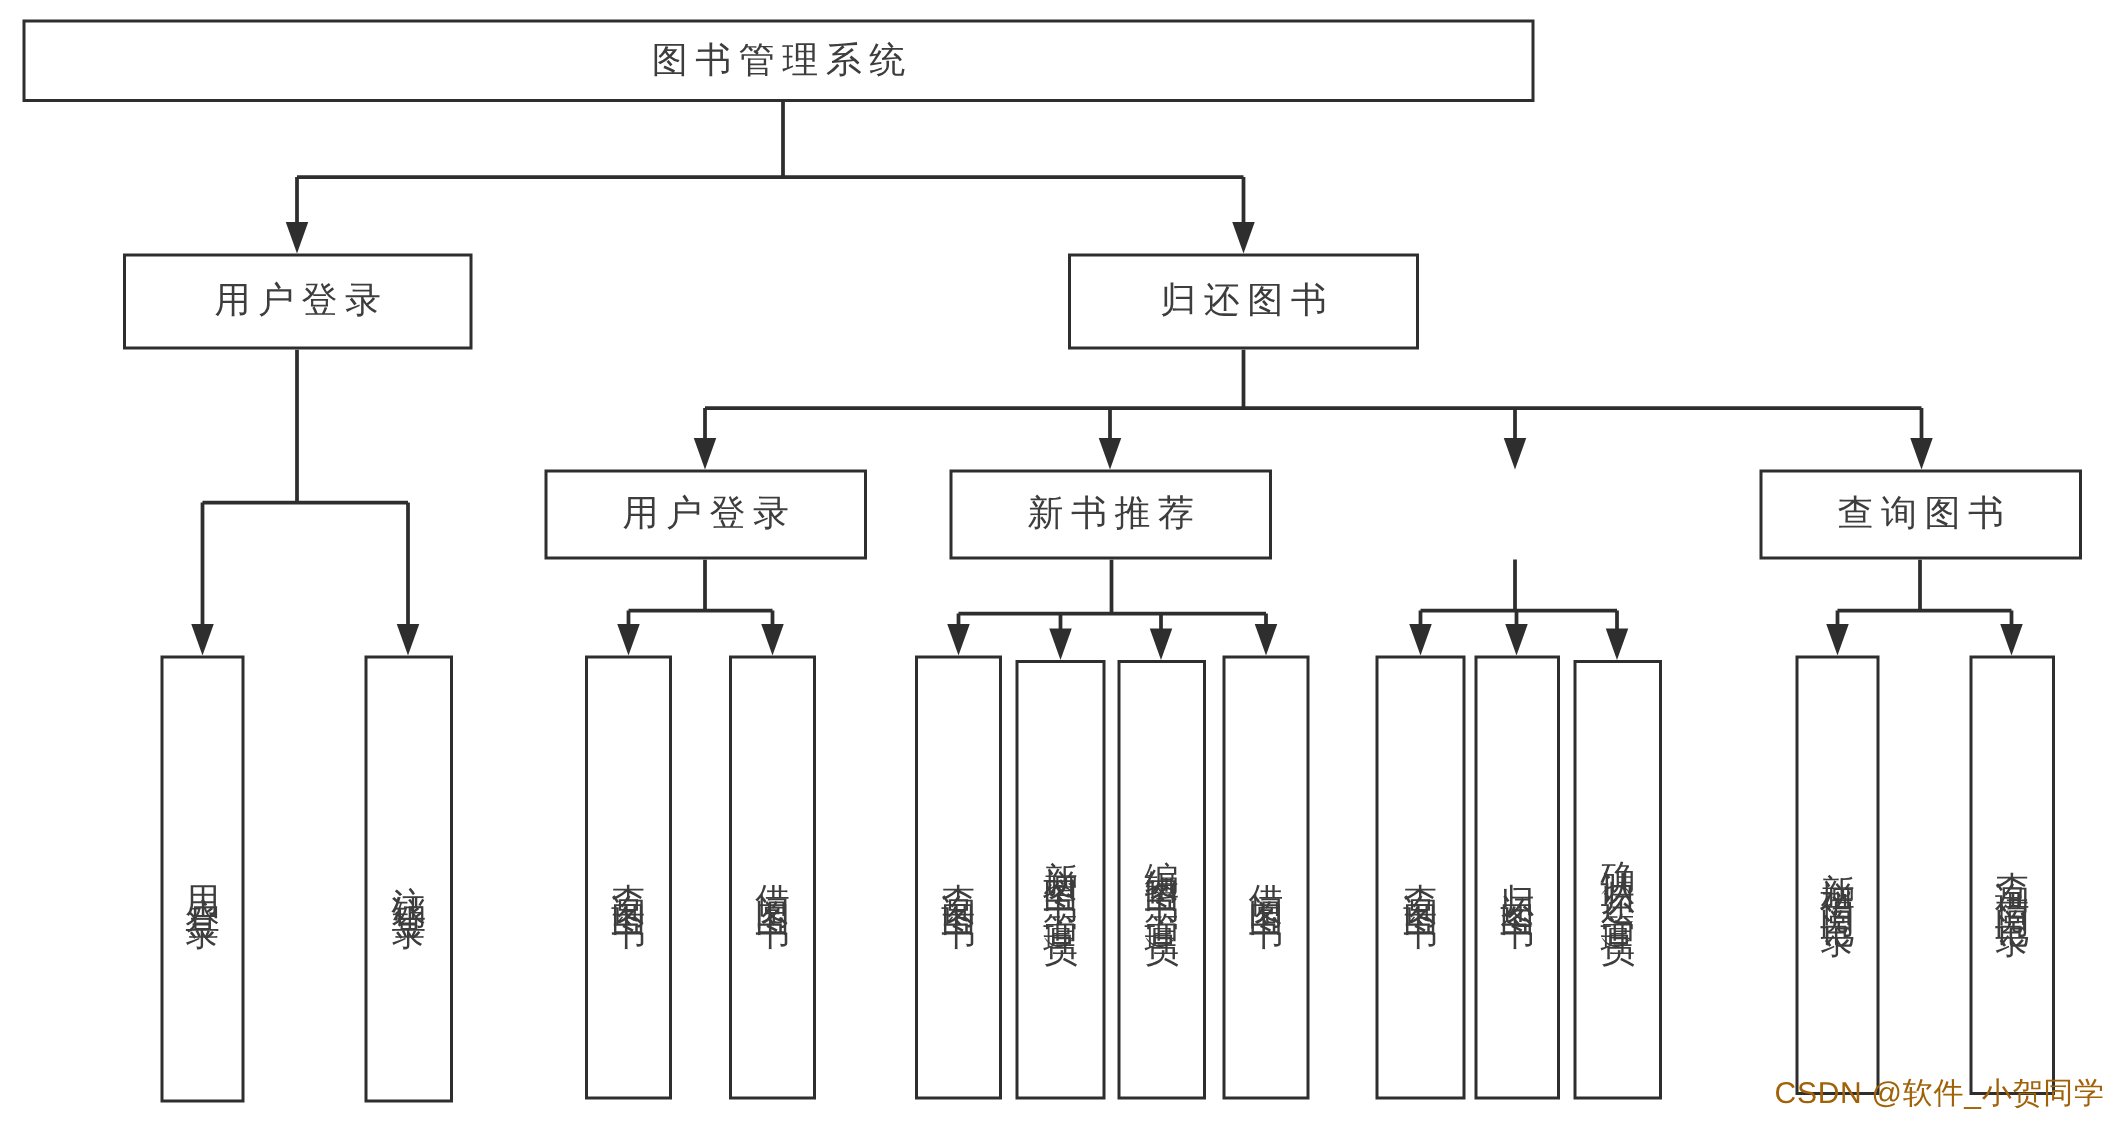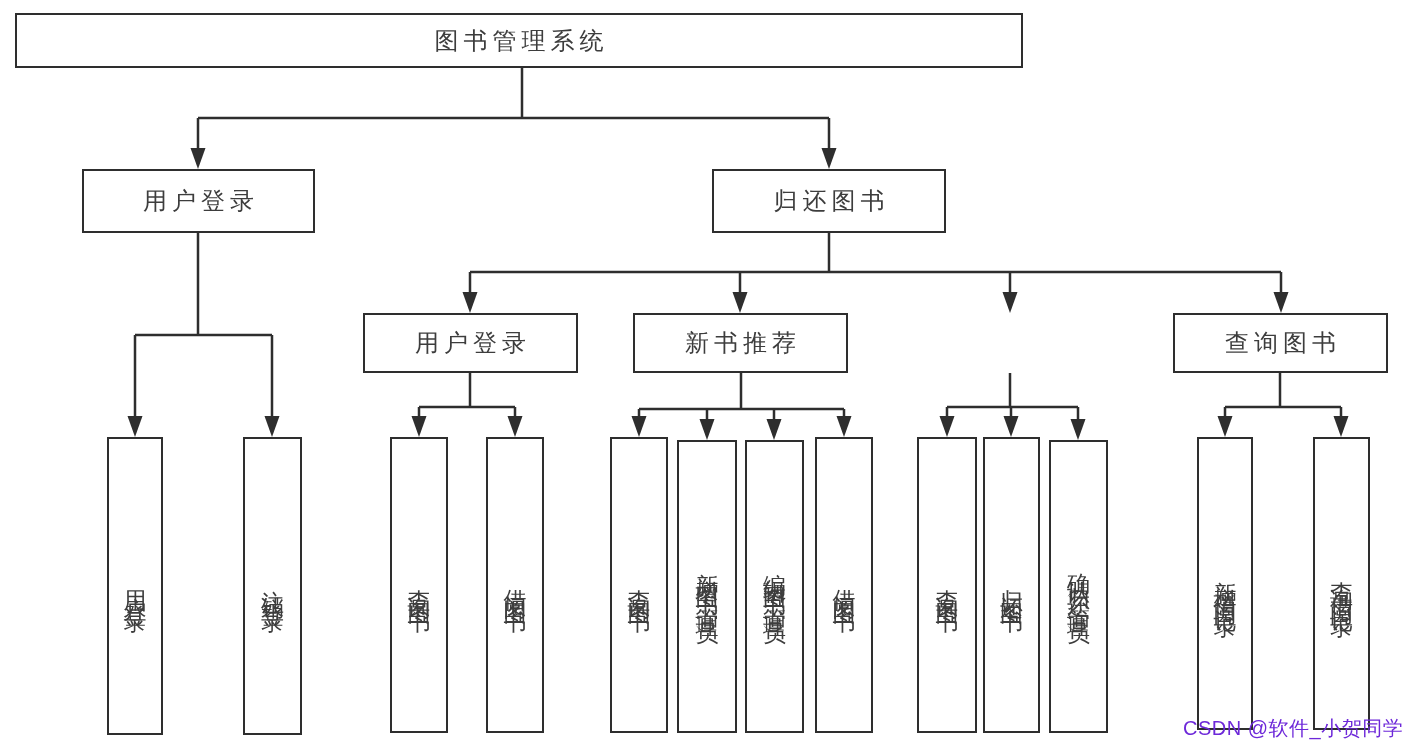--- a/index.html
+++ b/index.html
@@ -13,21 +13,21 @@
     border:2.5px solid #2e2e2e;color:#3d3d3d;z-index:1;
     display:flex;align-items:center;justify-content:center;text-align:center;
   }
   .h .lbl{font-size:24px;letter-spacing:5px;line-height:1;white-space:nowrap;text-indent:5px;}
   .v .lbl{
     writing-mode:vertical-rl;text-orientation:mixed;
     font-size:23px;letter-spacing:7px;line-height:1;white-space:nowrap;
   }
   #watermark{
     position:absolute;left:1183px;top:715px;z-index:2;
-    font-size:20px;color:#6d28d9;letter-spacing:0.5px;white-space:nowrap;
+    font-size:20px;color:#a16207;letter-spacing:0.5px;white-space:nowrap;
   }
 </style>
 </head>
 <body>
 
 <div id="stage">
 
   <svg id="wires" width="1405" height="747" viewBox="0 0 1405 747">
     <g stroke="#2e2e2e" stroke-width="2.5" fill="none">
 

